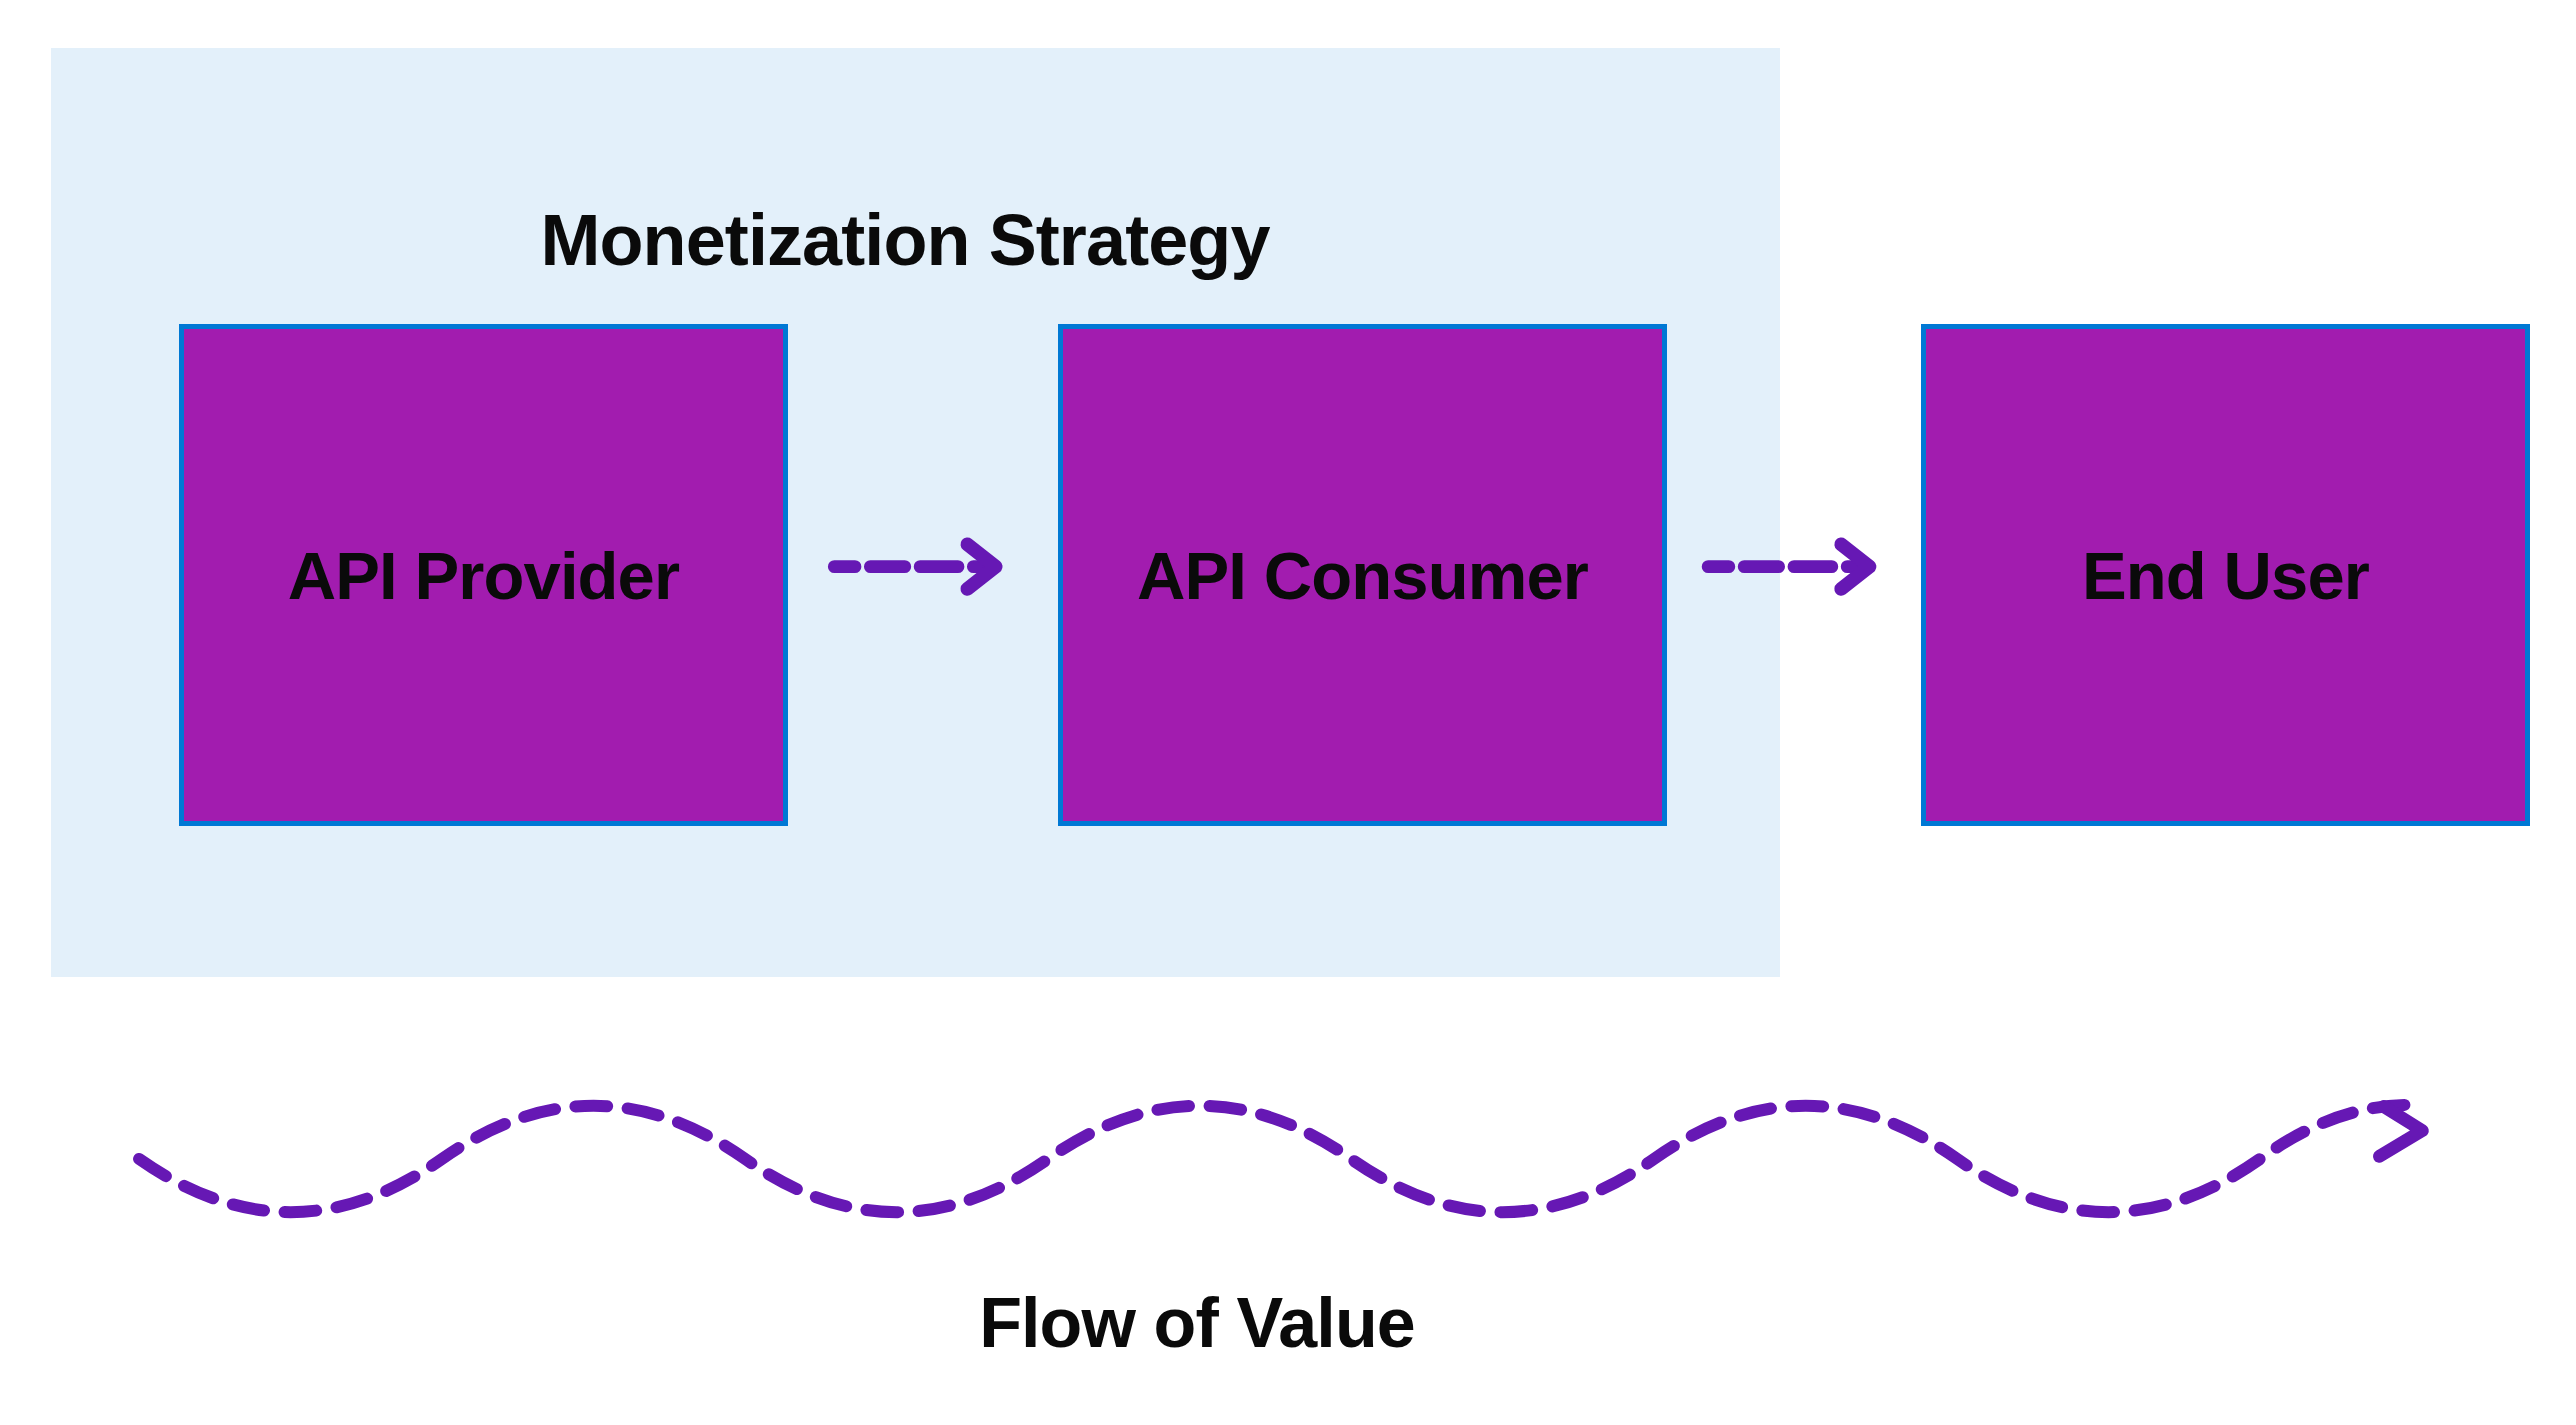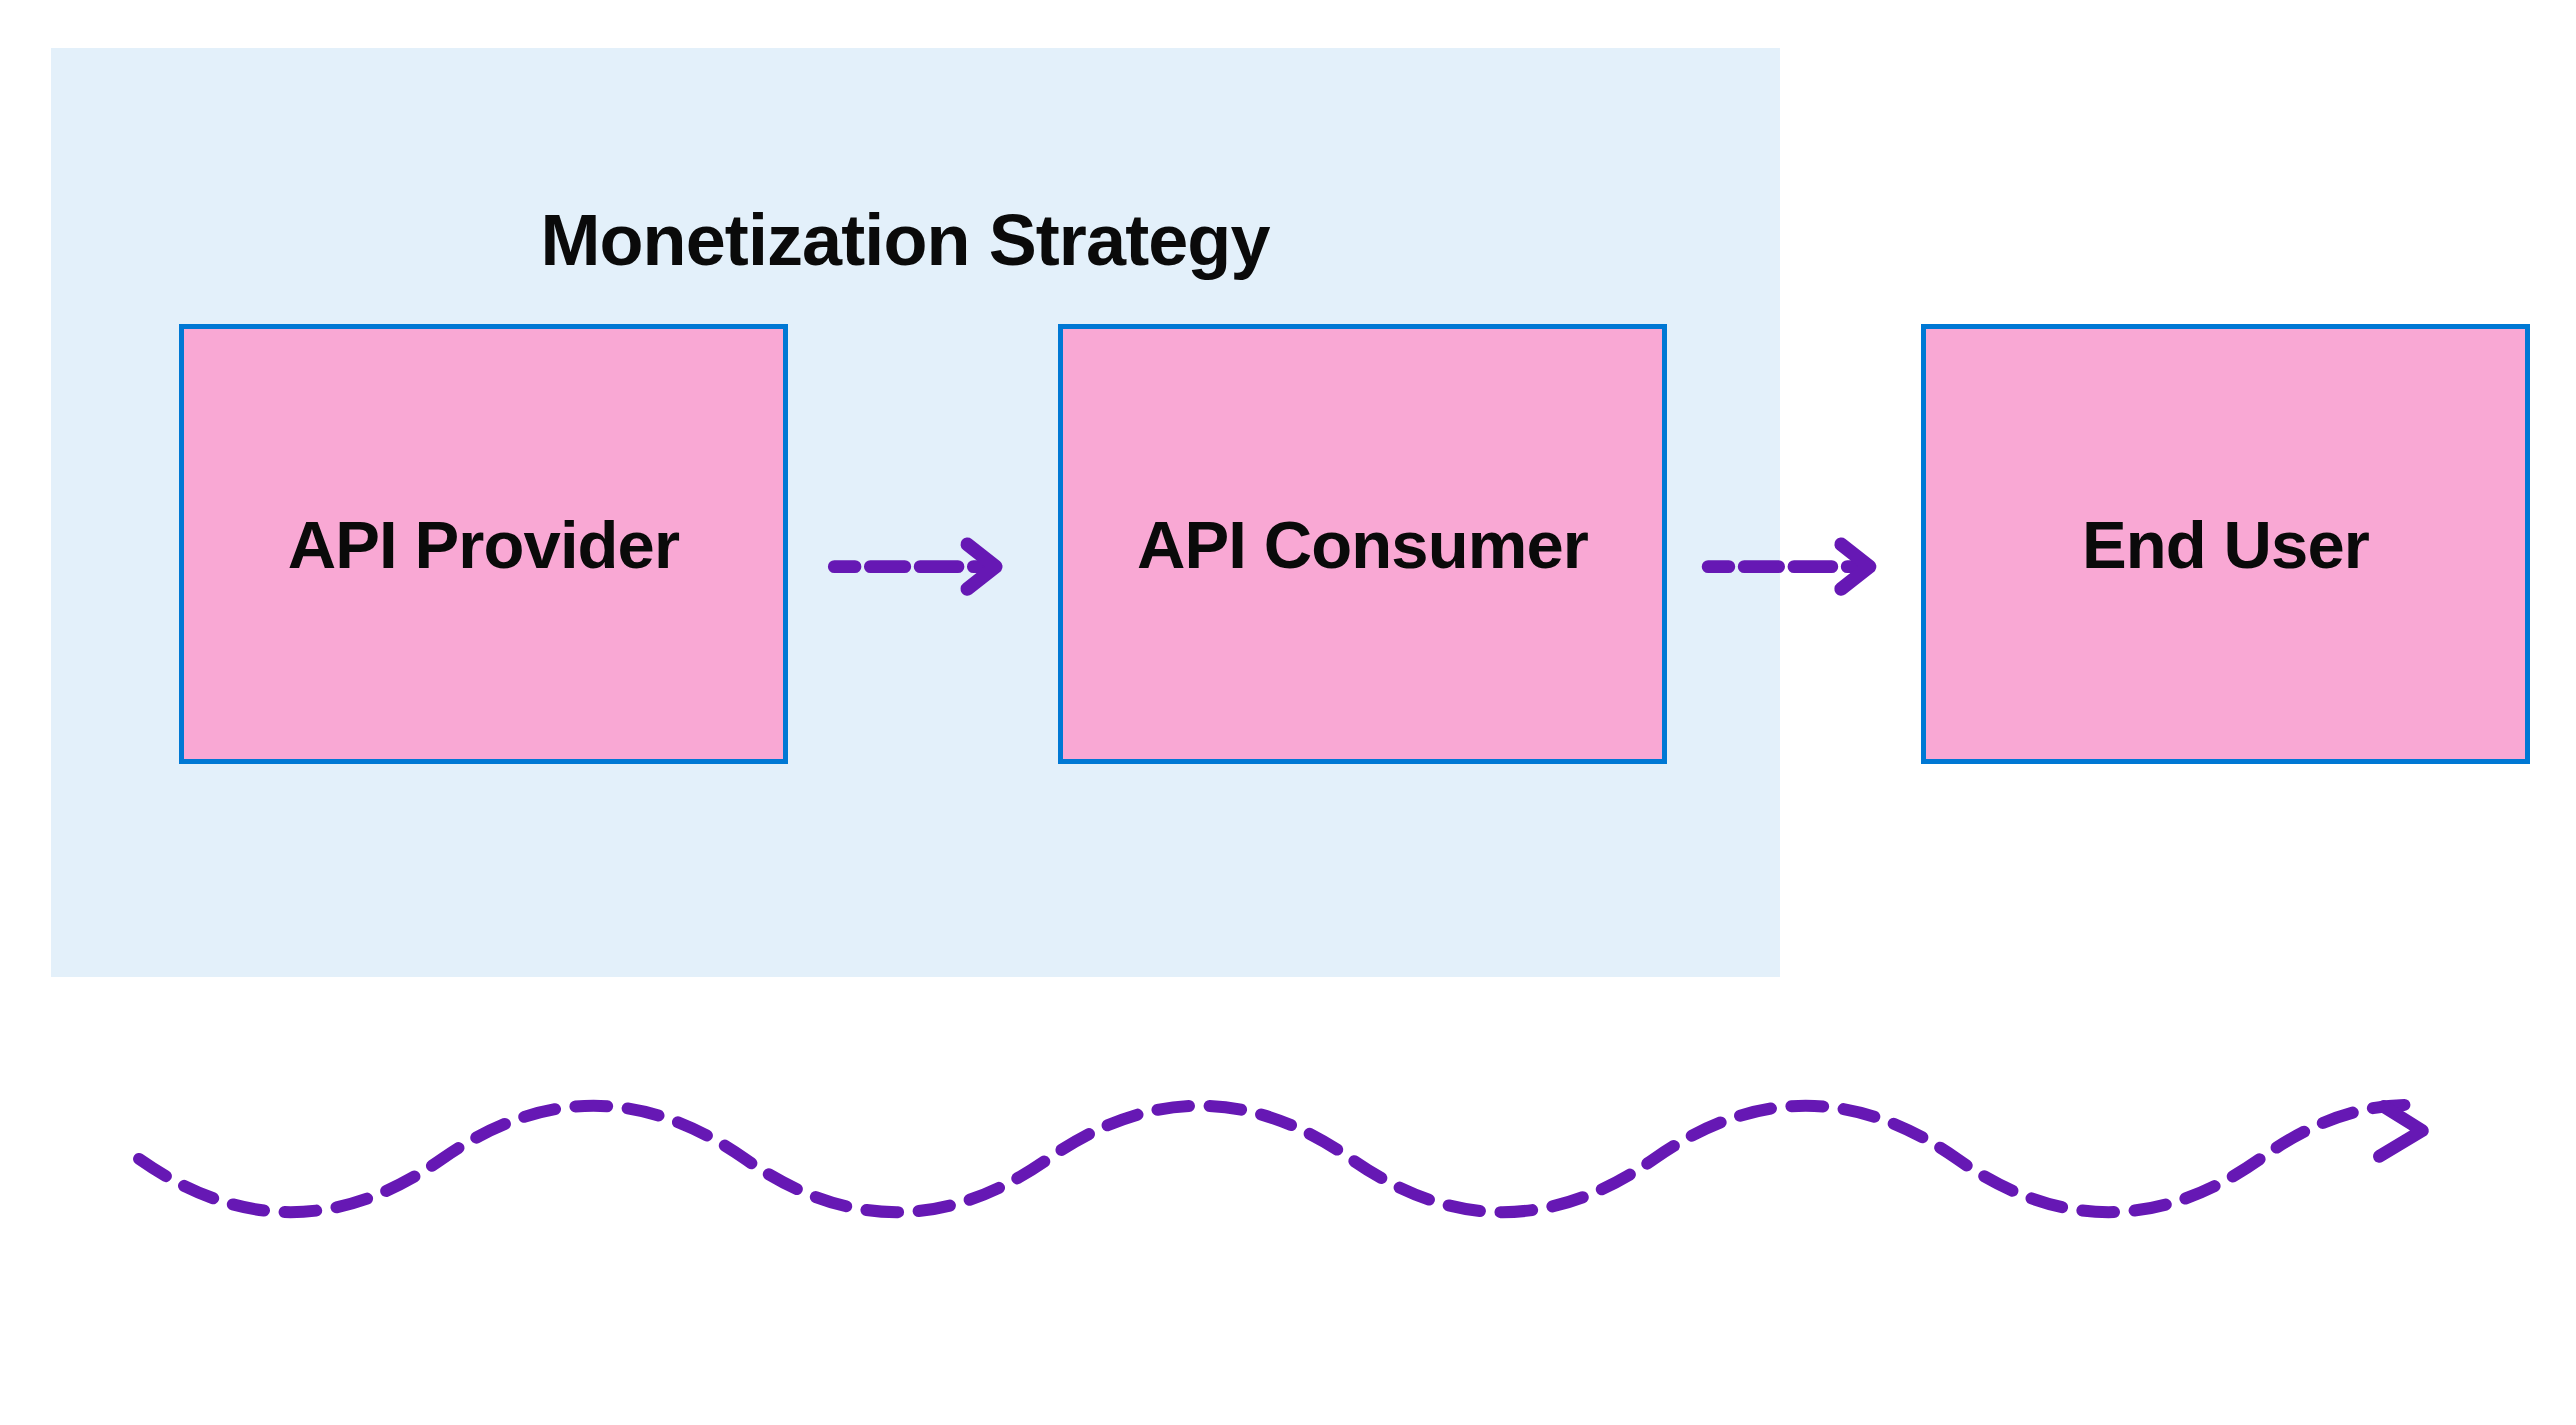--- a/index.html
+++ b/index.html
@@ -35,22 +35,22 @@
     color: #0a0a0a;
     white-space: nowrap;
     line-height: 1;
     margin-top: 8px;
   }
   
   .node {
     position: absolute;
     top: 324px;
     width: 609px;
-    height: 440px;
-    background: #f9a8d4;
+    height: 502px;
+    background: #a21caf;
     border: 5.2px solid #0078d4;
     box-sizing: border-box;
     display: flex;
     align-items: center;
     justify-content: center;
   }
   .node-provider { left: 179px; }
   .node-consumer { left: 1058px; }
   .node-enduser  { left: 1921px; }
   .node-label {
@@ -114,15 +114,16 @@
       <path d="M 1990 660 H 2163" stroke-width="15" stroke-dasharray="24 18 40 18 44 18" stroke="#6618B4"></path>
       <path d="M 2145 634 L 2178 660 L 2145 686" stroke-width="16" stroke="#6618B4"></path>
     </g>
 
     <g fill="none" stroke-linecap="round" stroke-linejoin="round">
       <path d="M 162 1350 q 176.5 124 353 0 t 353 0 t 353 0 t 353 0 t 353 0 t 353 0 t 353 0 q 85 -62 172 -63" stroke-width="14" stroke-dasharray="37 24" stroke="#6618B4"></path>
       <path d="M 2777 1289 L 2822 1317 L 2772 1347" stroke-width="15" stroke="#6618B4"></path>
     </g>
   </svg>
 
+  <div class="flow-label">Flow of Value</div>
 
 </div>
 
 
 </body></html>

